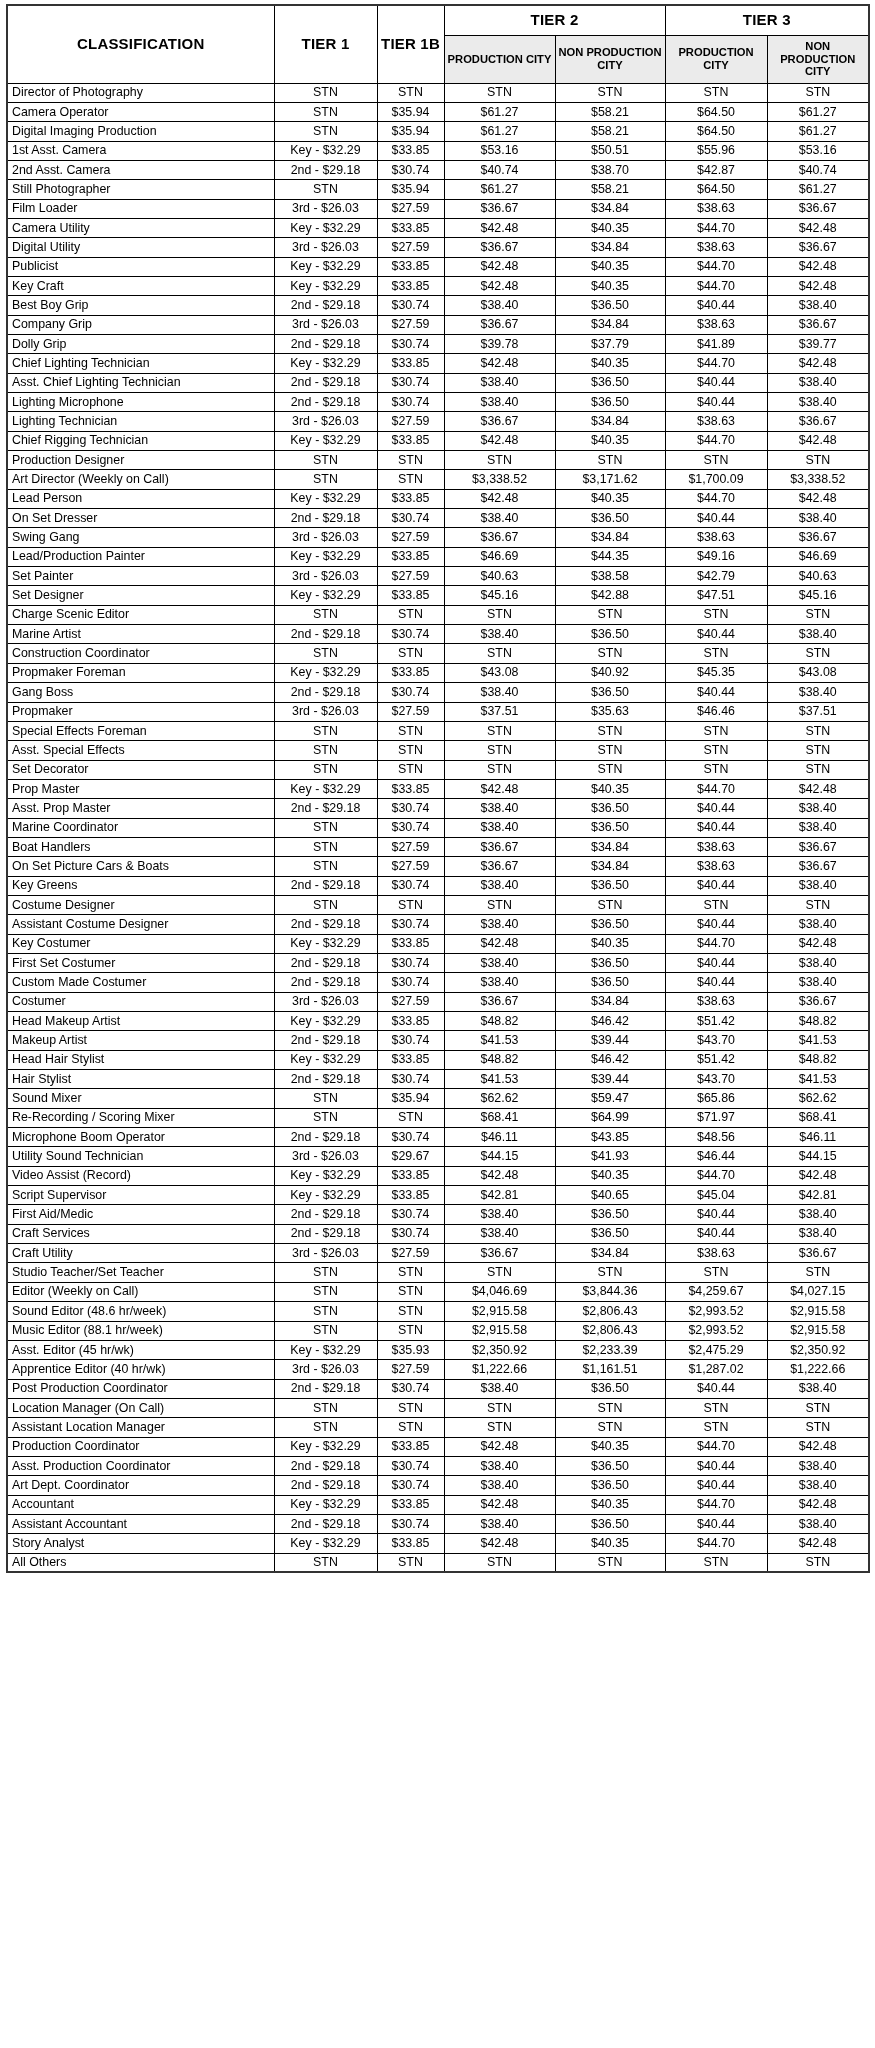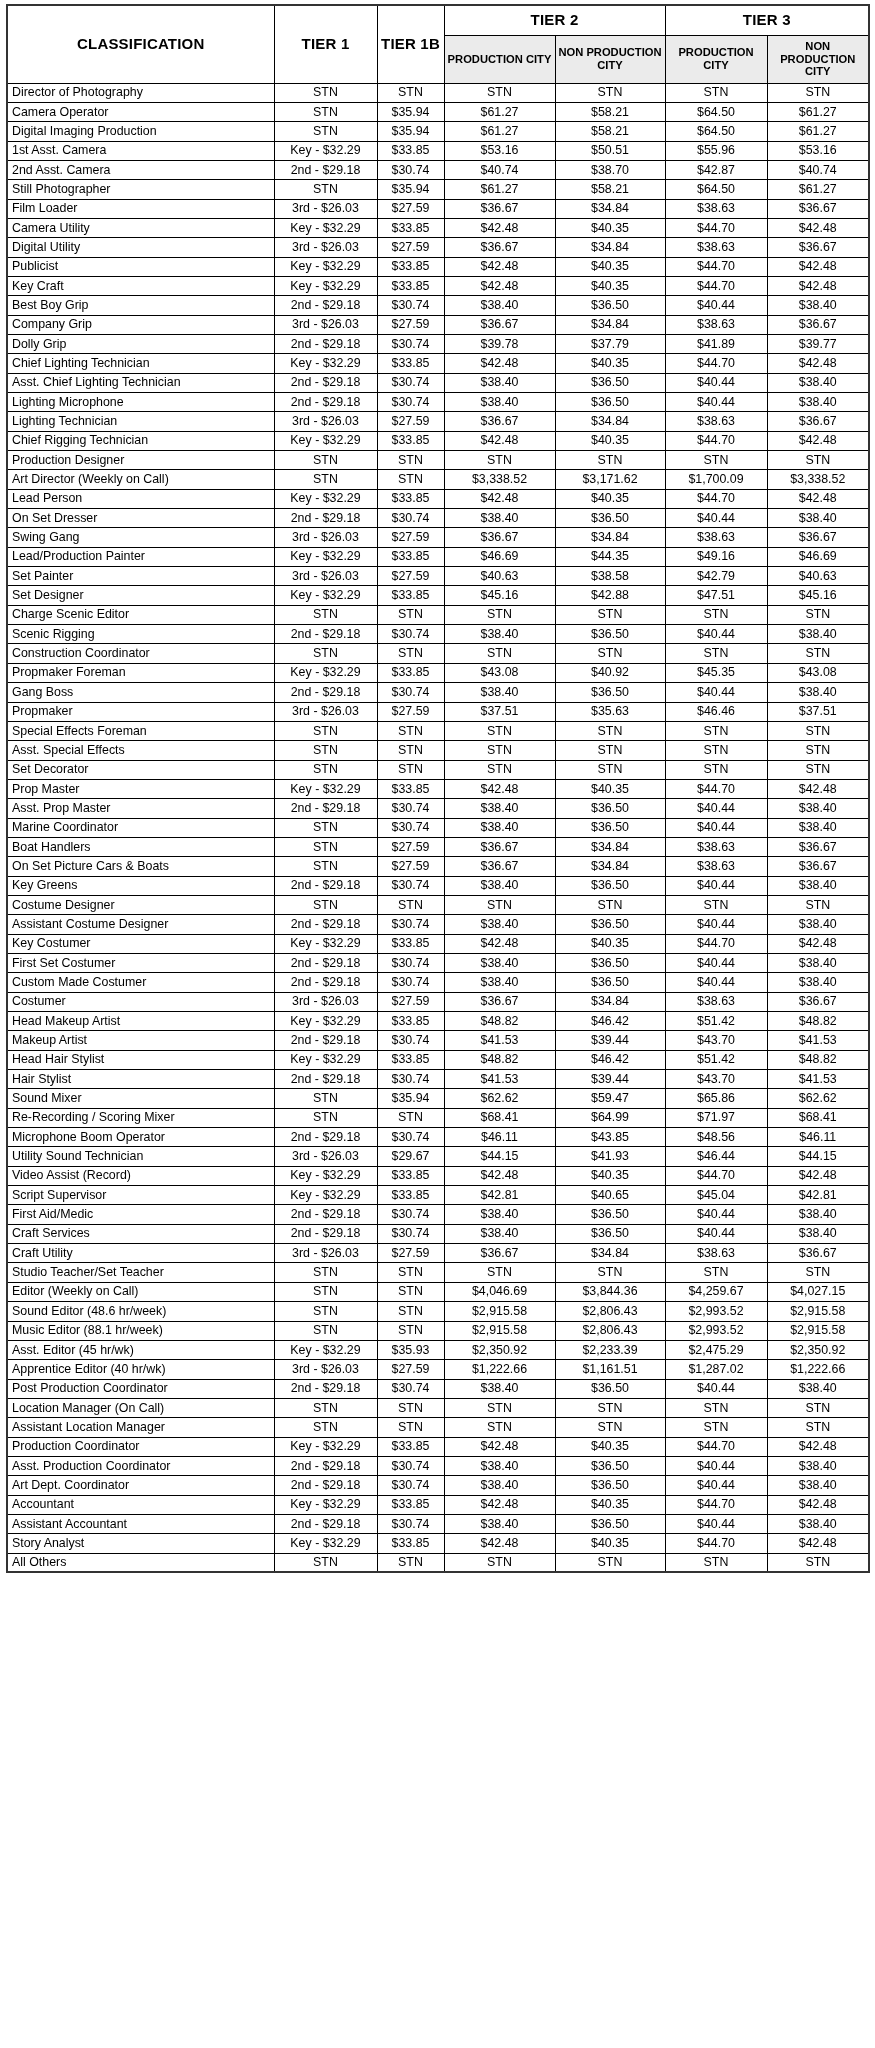--- a/index.html
+++ b/index.html
@@ -360,21 +360,21 @@
         <tr>
           <td class="cls">Charge Scenic Editor</td>
           <td class="num t1">STN</td>
           <td class="num">STN</td>
           <td class="num">STN</td>
           <td class="num">STN</td>
           <td class="num">STN</td>
           <td class="num">STN</td>
         </tr>
         <tr>
-          <td class="cls">Scenic Rigging</td>
+          <td class="cls">Marine Artist</td>
           <td class="num t1">2nd -  $29.18</td>
           <td class="num">$30.74</td>
           <td class="num">$38.40</td>
           <td class="num">$36.50</td>
           <td class="num">$40.44</td>
           <td class="num">$38.40</td>
         </tr>
         <tr>
           <td class="cls">Construction Coordinator</td>
           <td class="num t1">STN</td>

